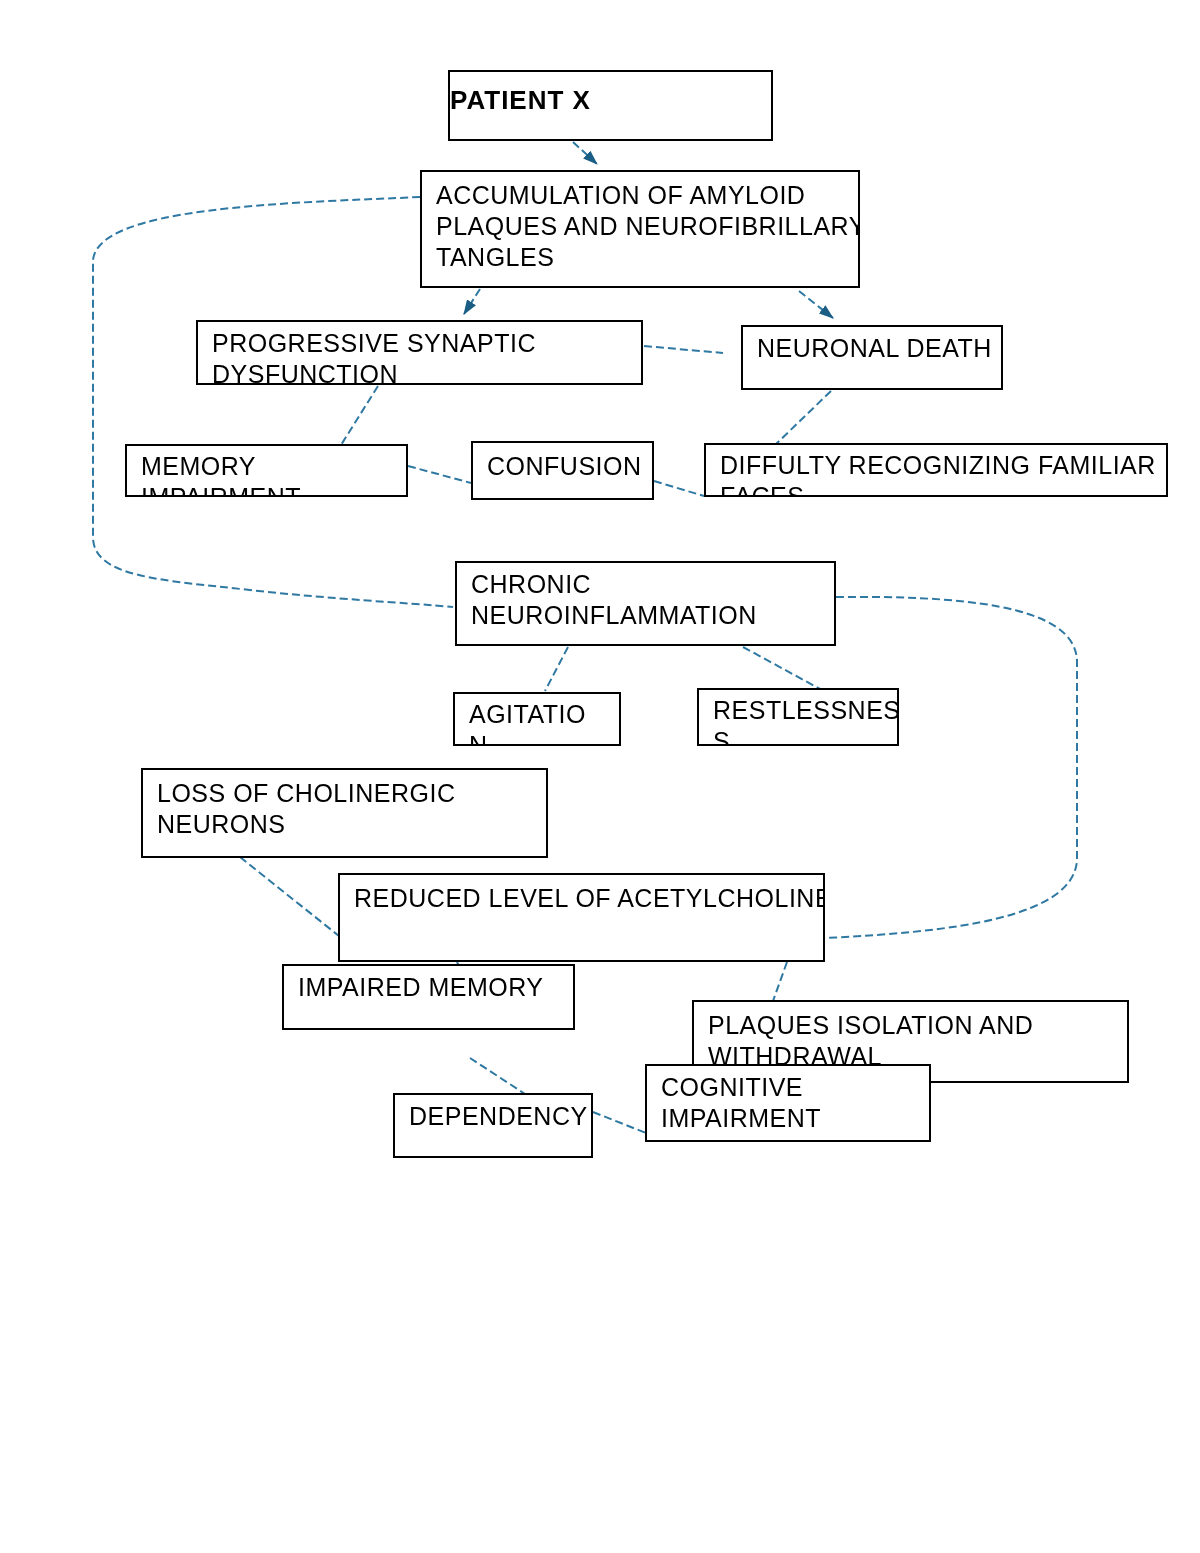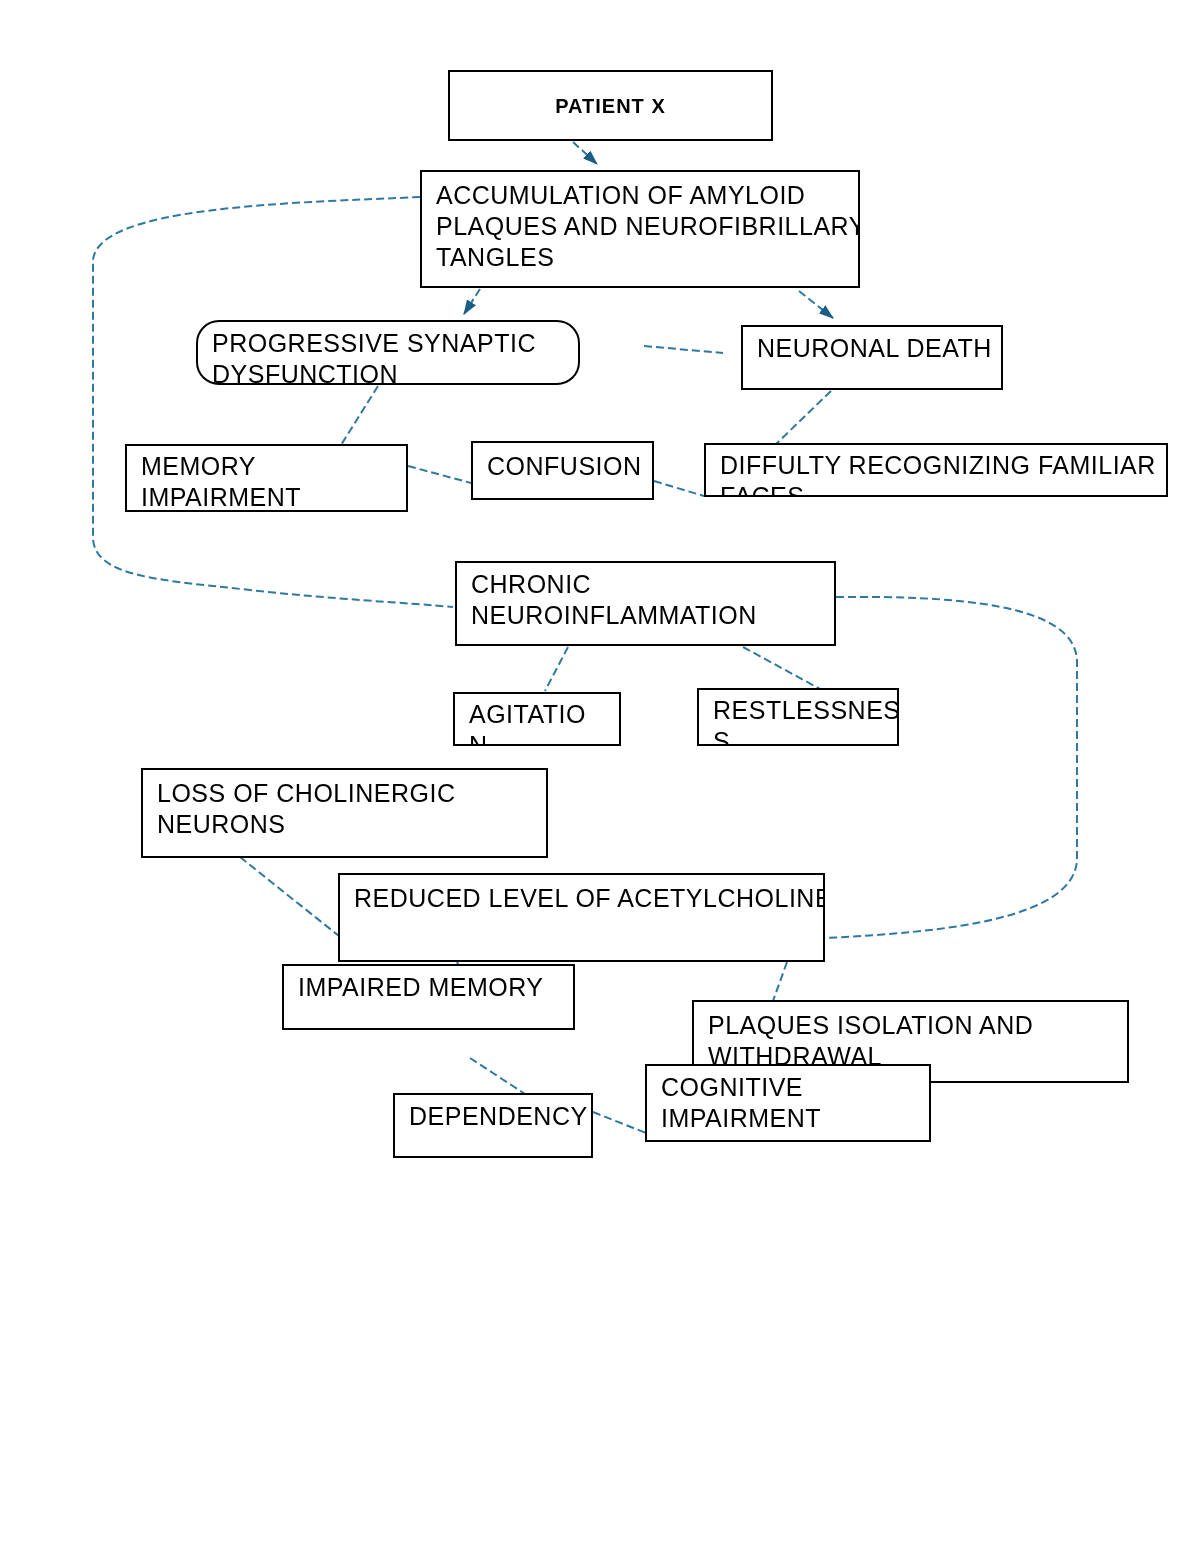--- a/index.html
+++ b/index.html
@@ -40,25 +40,25 @@
     overflow: hidden;
     z-index: 1;
     padding: 6px 10px 0 14px;
     font-size: 25px;
     line-height: 31px;
     letter-spacing: 0.5px;
     white-space: nowrap;
   }
   .node .ln { display: block; }
   .title-node {
-    text-align: center;
+    text-align: left;
     font-weight: bold;
-    font-size: 20px;
+    font-size: 26px;
     letter-spacing: 1px;
-    padding: 19px 0 0 0;
+    padding: 13px 0 0 0;
   }
   .pt8 { padding-top: 8px; }
   .pt5 { padding-top: 5px; }
 </style>
 </head>
 <body>
 
 <div id="canvas">
 
   <svg id="edges" viewBox="0 0 1200 1553" xmlns="http://www.w3.org/2000/svg">
@@ -91,30 +91,30 @@
   <div class="node title-node" style="left:448px; top:70px; width:325px; height:71px;">
     <span class="ln">PATIENT X</span>
   </div>
 
   <div class="node pt8" style="left:420px; top:170px; width:440px; height:118px;">
     <span class="ln">ACCUMULATION OF AMYLOID</span>
     <span class="ln">PLAQUES AND NEUROFIBRILLARY</span>
     <span class="ln">TANGLES</span>
   </div>
 
-  <div class="node" style="left:196px; top:320px; width:384px; height:65px;border-radius:23px;">
+  <div class="node" style="left:196px; top:320px; width:447px; height:65px;">
     <span class="ln">PROGRESSIVE SYNAPTIC</span>
     <span class="ln">DYSFUNCTION</span>
   </div>
 
   <div class="node" style="left:741px; top:325px; width:262px; height:65px;">
     <span class="ln">NEURONAL DEATH</span>
   </div>
 
-  <div class="node pt5" style="left:125px; top:444px; width:283px; height:68px;">
+  <div class="node pt5" style="left:125px; top:444px; width:283px; height:53px;">
     <span class="ln">MEMORY</span>
     <span class="ln">IMPAIRMENT</span>
   </div>
 
   <div class="node pt8" style="left:471px; top:441px; width:183px; height:59px;">
     <span class="ln">CONFUSION</span>
   </div>
 
   <div class="node pt5" style="left:704px; top:443px; width:464px; height:54px;">
     <span class="ln">DIFFULTY RECOGNIZING FAMILIAR</span>

